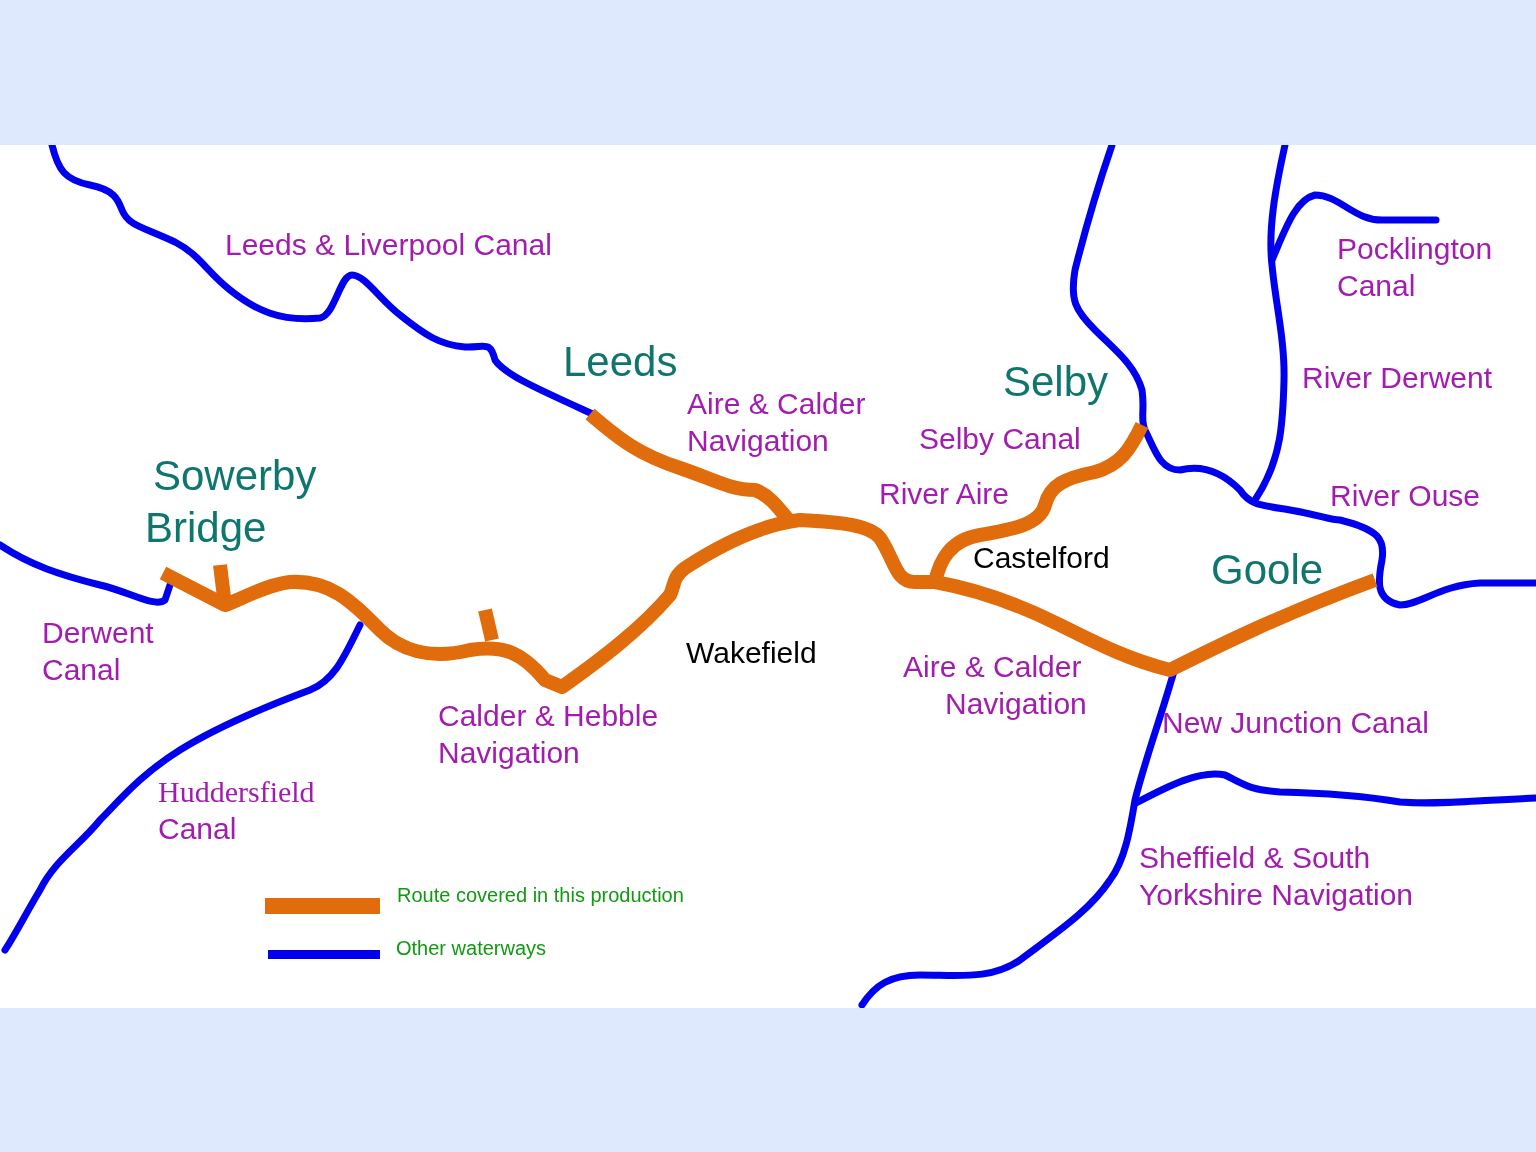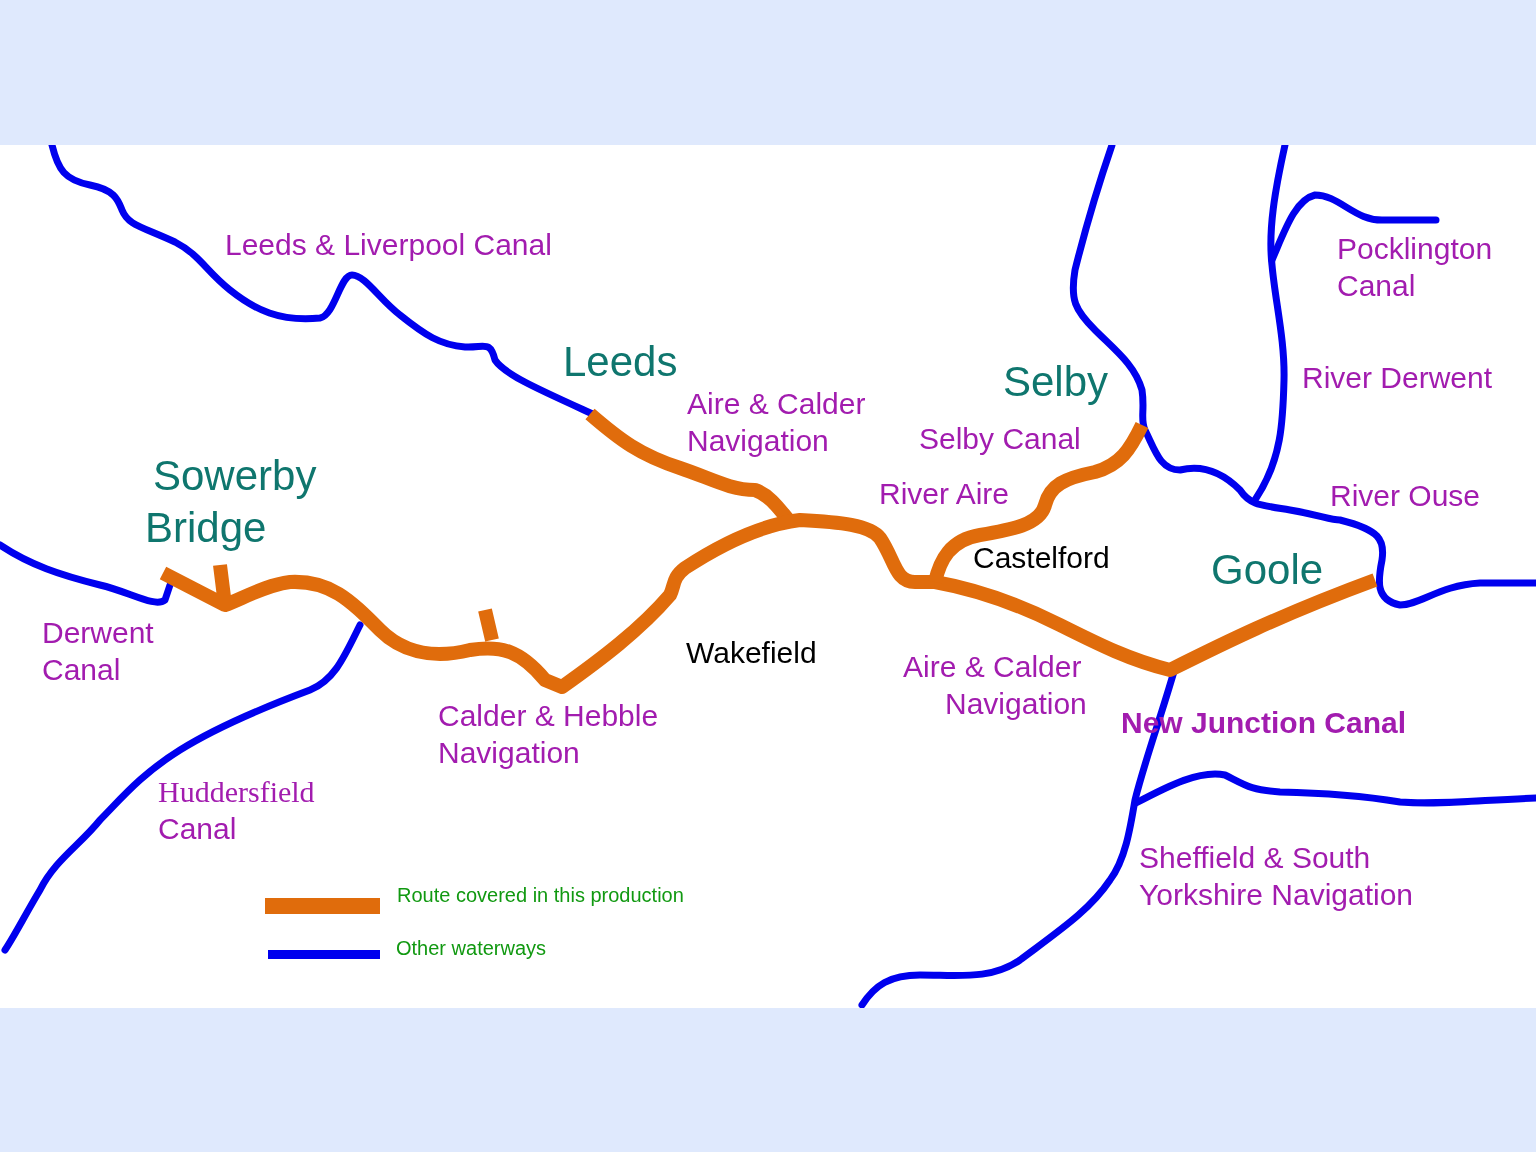--- a/index.html
+++ b/index.html
@@ -68,18 +68,18 @@
 <div class="lbl wl" style="left:1302px;top:361px;">River Derwent</div>
 <div class="lbl wl" style="left:1330px;top:479px;">River Ouse</div>
 <div class="lbl wl" style="left:42px;top:616px;">Derwent</div>
 <div class="lbl wl" style="left:42px;top:653px;">Canal</div>
 <div class="lbl wl" style="left:438px;top:699px;">Calder &amp; Hebble</div>
 <div class="lbl wl" style="left:438px;top:736px;">Navigation</div>
 <div class="lbl wl" style="left:158px;top:775px;font-family:Liberation Serif, serif;">Huddersfield</div>
 <div class="lbl wl" style="left:158px;top:812px;">Canal</div>
 <div class="lbl wl" style="left:903px;top:650px;">Aire &amp; Calder</div>
 <div class="lbl wl" style="left:945px;top:687px;">Navigation</div>
-<div class="lbl wl" style="left:1121px;top:706px;font-weight:bold;">New Junction Canal</div>
+<div class="lbl wl" style="left:1162px;top:706px;">New Junction Canal</div>
 <div class="lbl wl" style="left:1139px;top:841px;">Sheffield &amp; South</div>
 <div class="lbl wl" style="left:1139px;top:878px;">Yorkshire Navigation</div>
 
 <div class="lbl leg" style="left:397px;top:884px;">Route covered in this production</div>
 <div class="lbl leg" style="left:396px;top:937px;">Other waterways</div>
 
 </body></html>

